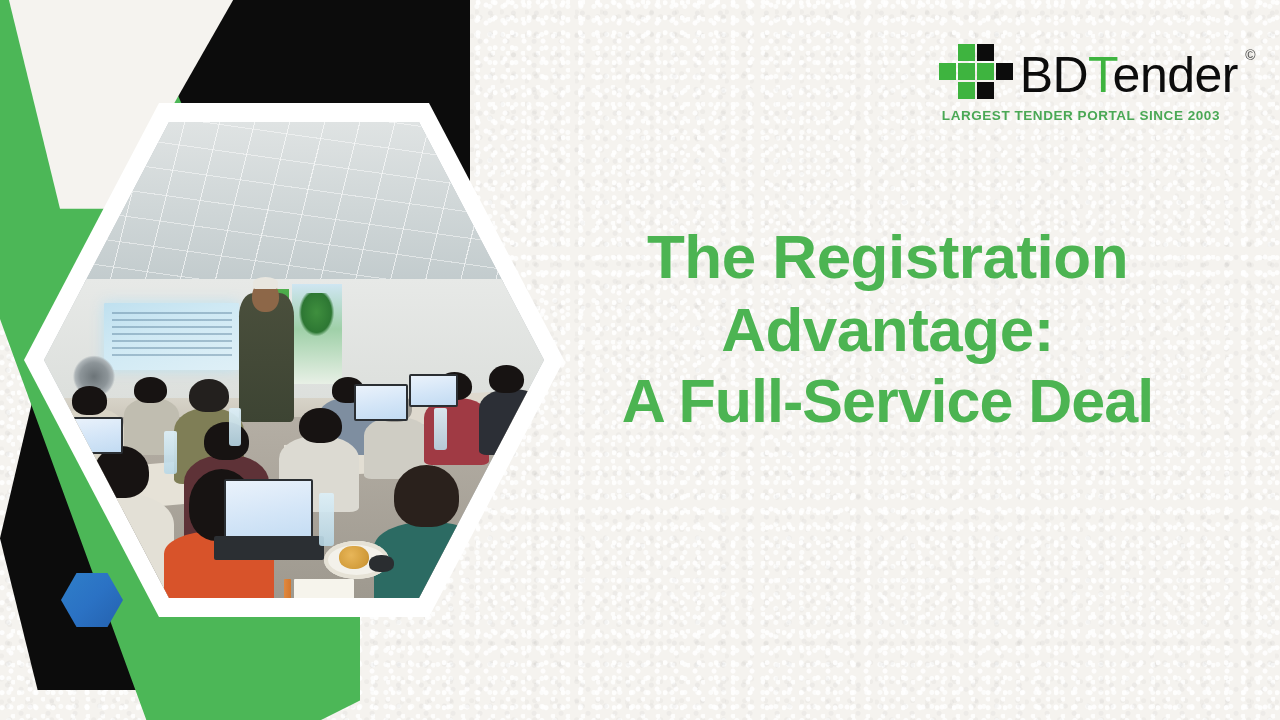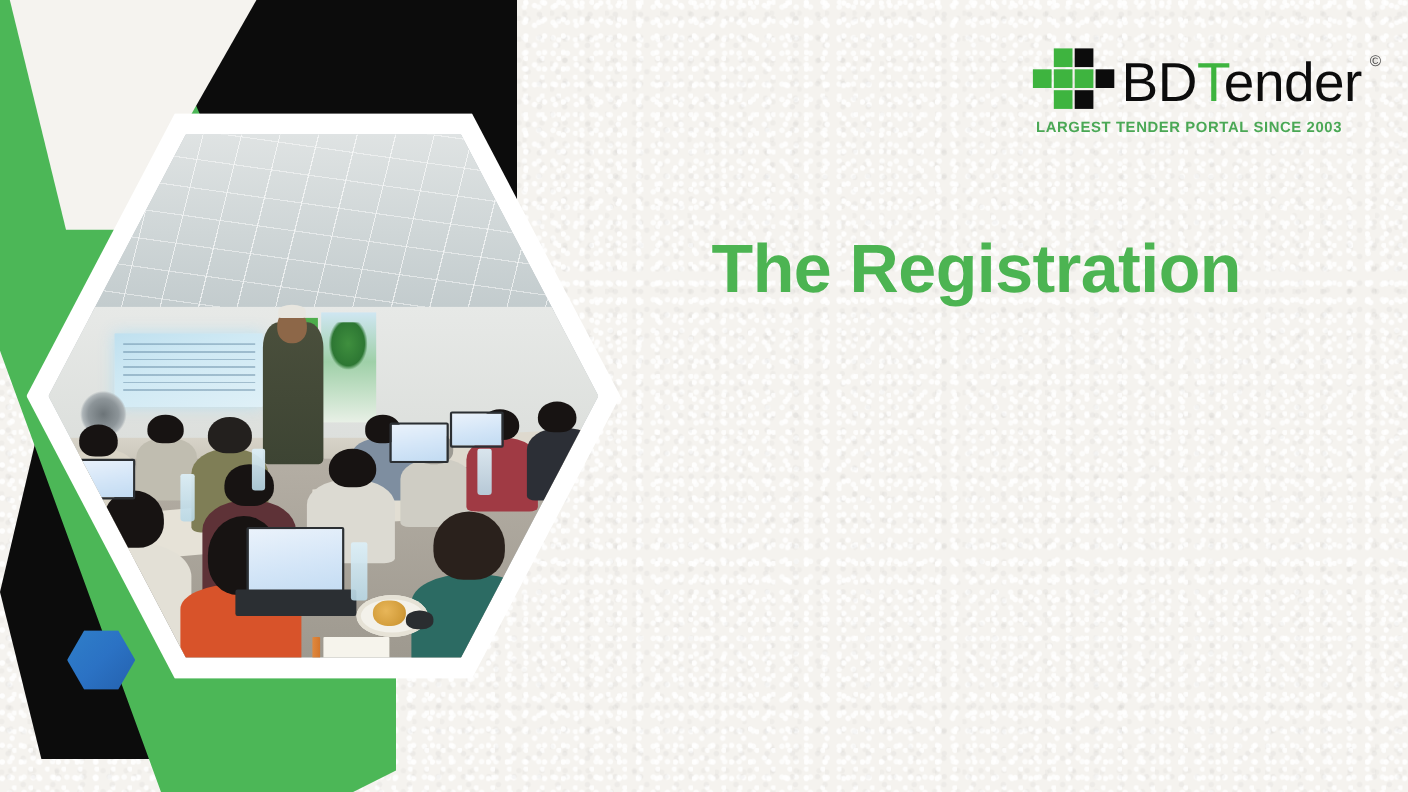--- a/index.html
+++ b/index.html
@@ -264,21 +264,21 @@
     font-size: 13.5px;
     font-weight: 700;
     letter-spacing: 0.55px;
     color: #4aa855;
     white-space: nowrap;
   }
 
   
   .headline {
     position: absolute;
-    left: 525px; top: 208px;
+    left: 525px; top: 220px;
     width: 725px;
     z-index: 9;
     text-align: center;
     color: #4cb452;
     font-family: "Liberation Sans", sans-serif;
     font-weight: 700;
     font-size: 62px;
     line-height: 1.18;
     letter-spacing: -0.5px;
   }
@@ -386,15 +386,17 @@
       <div class="logo-word">
         <span>BD</span><span class="t-green">T</span><span>ender</span>
         <span class="logo-copy">©</span>
       </div>
     </div>
     <div class="logo-tag">LARGEST TENDER PORTAL SINCE 2003</div>
   </div>
 
   <div class="headline">
     <span class="ln ln-1">The Registration</span>
+    <span class="ln ln-2">Advantage:</span>
+    <span class="ln ln-3">A Full-Service Deal</span>
   </div>
 
 </div>
 
 </body></html>

